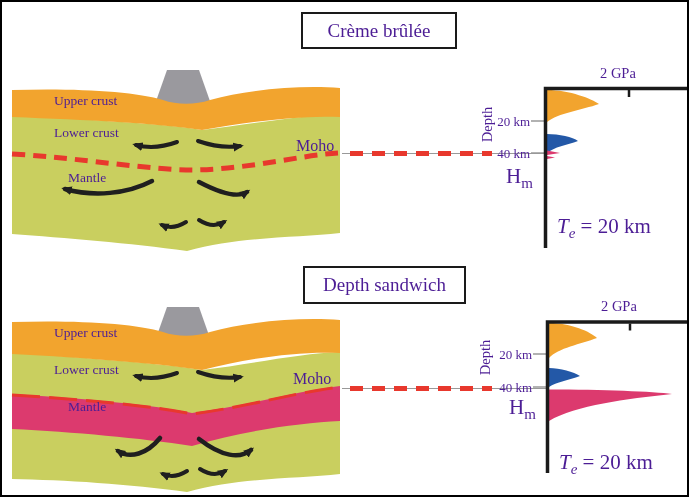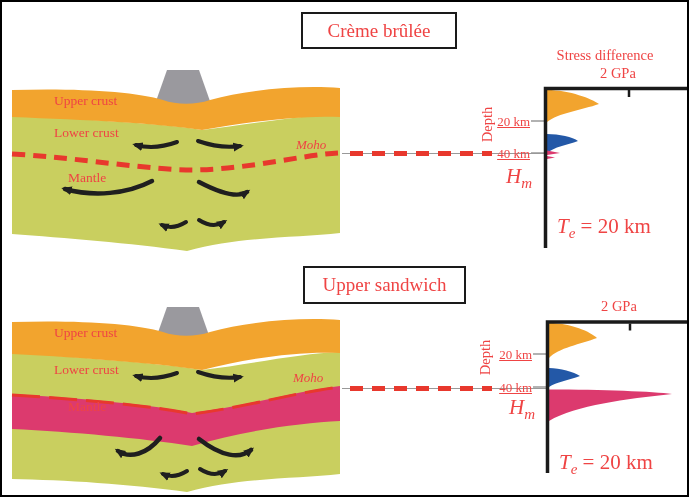--- a/index.html
+++ b/index.html
@@ -1,30 +1,30 @@
 <!DOCTYPE html>
 <html><head>
 <meta charset="utf-8">
 <style>
   html,body{margin:0;padding:0;background:#fff;}
   .figure{position:relative;width:689px;height:497px;background:#fff;border:2px solid #000;
-          box-sizing:border-box;font-family:"Liberation Serif", serif;color:#ef4444;overflow:hidden;}
+          box-sizing:border-box;font-family:"Liberation Serif", serif;color:#4c1d95;overflow:hidden;}
   .figure svg{position:absolute;left:0;top:0;}
   .abs{position:absolute;white-space:nowrap;}
   .title-box{position:absolute;border:2px solid #1a1a1a;display:flex;align-items:center;
              justify-content:center;font-size:19px;background:#fff;}
   .tb-top{left:299px;top:10px;width:152px;height:33px;}
   .tb-bottom{left:301px;top:264px;width:159px;height:34px;}
   .layer-label{font-size:13.5px;margin-left:36px;}
-  .moho-label{font-size:13px;font-style:italic;}
+  .moho-label{font-size:16px;}
   .plot-title{font-size:14.5px;text-align:center;}
   .gpa-label{font-size:14.5px;text-align:left;}
   .depth-label{font-size:14.5px;transform:rotate(-90deg);text-align:center;width:48px;}
-  .tick-label{font-size:13px;width:40px;text-align:right;text-decoration:underline;}
-  .hm-label{font-size:21px;font-style:italic;}
+  .tick-label{font-size:13px;width:40px;text-align:right;}
+  .hm-label{font-size:21px;}
   .hm-label sub{font-size:15px;}
   .te-label{font-size:21px;text-align:right;}
   .te-label .it{font-style:italic;}
   .te-label sub{font-size:15px;font-style:italic;}
 </style>
 </head>
 <body>
 
 <div class="figure">
 
@@ -96,29 +96,28 @@
       <path d="M 547,387.5 C 600,387.5 652,389.5 670,392 C 624,397 574,403 547,419 Z" fill="#DC3A6E"></path>
       <path d="M 687,320 H 545.5 V 471" fill="none" stroke="#1a1a1a" stroke-width="3.5"></path>
       <line x1="628" y1="321.5" x2="628" y2="328.5" stroke="#1a1a1a" stroke-width="2.5"></line>
     </g>
   </svg>
 
   <div class="title-box tb-top">
     <span>Crème brûlée</span>
   </div>
   <div class="title-box tb-bottom">
-    <span>Upper sandwich</span>
+    <span>Depth sandwich</span>
   </div>
 
   <div class="abs layer-label" style="left:16px;top:91px;">Upper crust</div>
   <div class="abs layer-label" style="left:16px;top:123px;">Lower crust</div>
   <div class="abs layer-label" style="left:30px;top:168px;">Mantle</div>
   <div class="abs moho-label" style="left:294px;top:135px;">Moho</div>
 
-  <div class="abs plot-title" style="left:545px;top:45px;width:116px;">Stress difference</div>
   <div class="abs gpa-label" style="left:598px;top:63px;width:60px;">2 GPa</div>
   <div class="abs depth-label" style="left:461px;top:114px;">Depth</div>
   <div class="abs tick-label" style="left:488px;top:112px;">20 km</div>
   <div class="abs tick-label" style="left:488px;top:144px;">40 km</div>
   <div class="abs hm-label" style="left:504px;top:162px;"><span>H</span><sub>m</sub></div>
   <div class="abs te-label" style="left:555px;top:212px;"><span class="it">T</span><sub>e</sub><span> = 20 km</span></div>
 
   <div class="abs layer-label" style="left:16px;top:323px;">Upper crust</div>
   <div class="abs layer-label" style="left:16px;top:360px;">Lower crust</div>
   <div class="abs layer-label" style="left:30px;top:397px;">Mantle</div>

